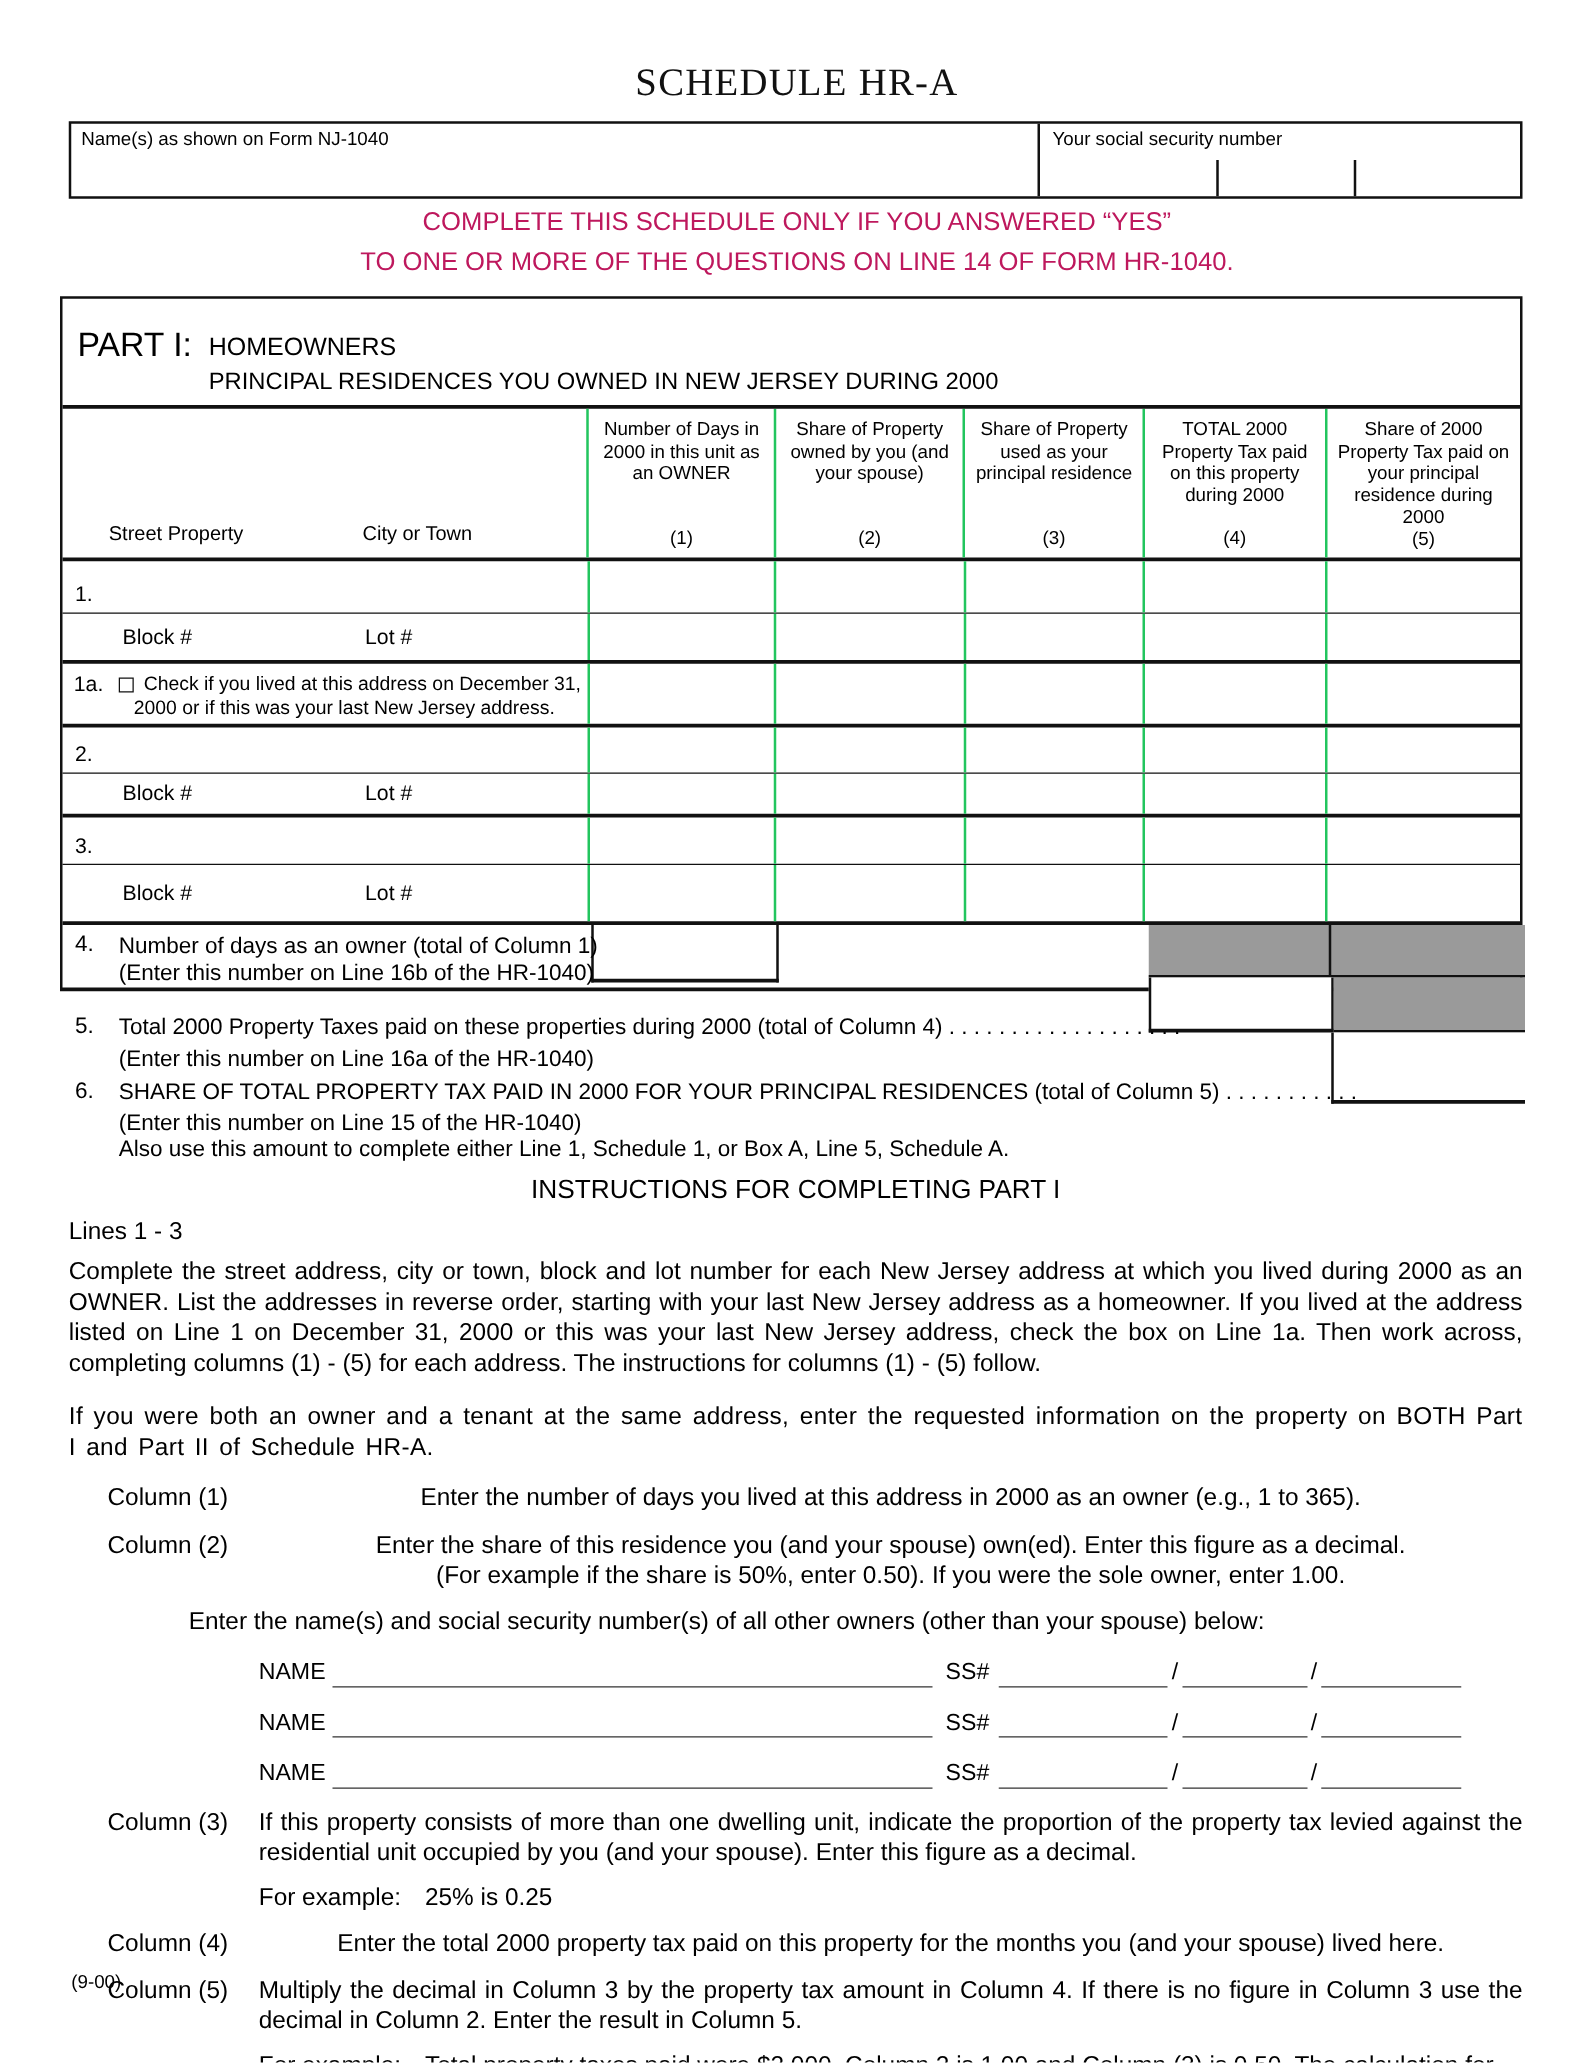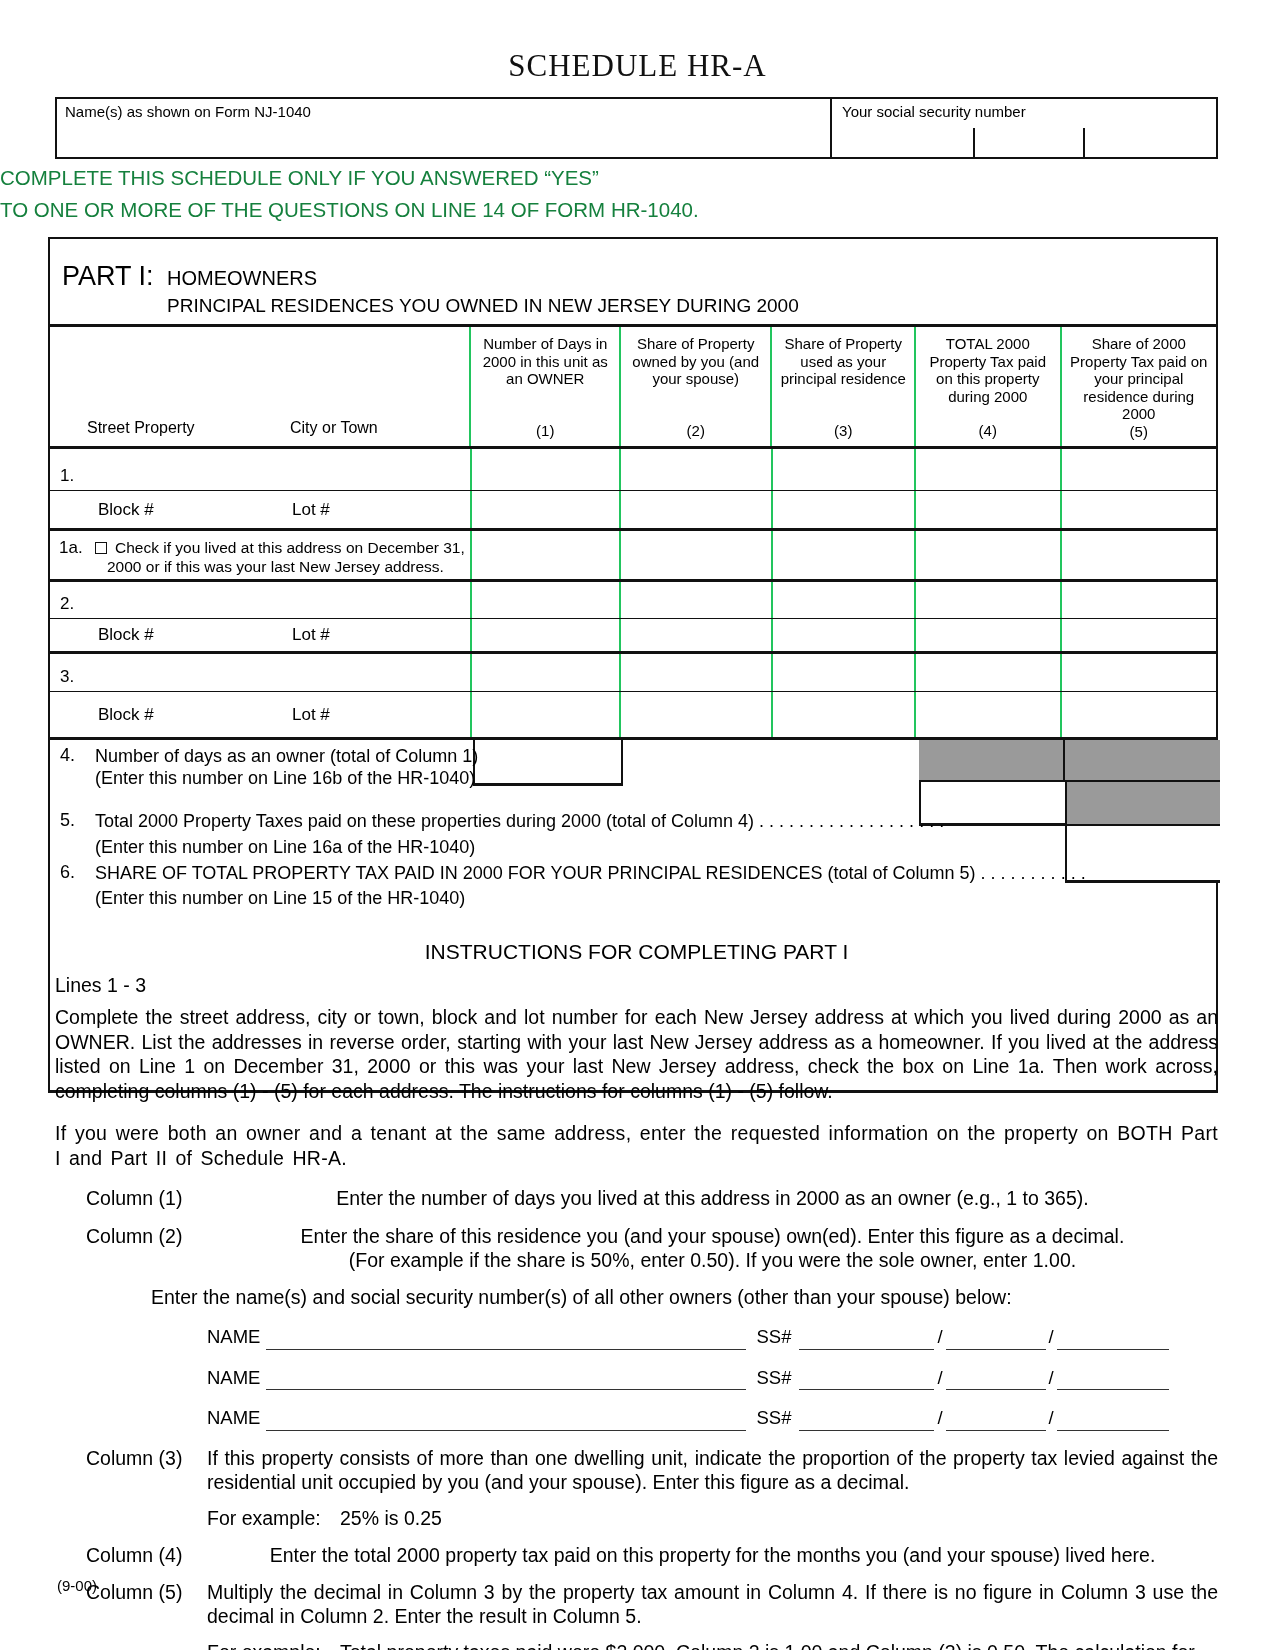--- a/index.html
+++ b/index.html
@@ -18,25 +18,25 @@
 
   
   .header-box {
     position:absolute; left:55px; top:97px; width:1163px; height:62px;
     border:2px solid #111; display:flex;
   }
   .name-cell { width:775px; border-right:2px solid #111; padding:4px 8px; font-size:15px; }
   .ssn-cell  { flex:1; position:relative; padding:4px 10px; font-size:15px; }
   .ssn-tick  { position:absolute; top:50%; bottom:0; width:2px; background:#111; }
 
-  .notice { position:absolute; left:0; width:100%; text-align:left; font-size:20.5px; color:#15803d; }
+  .notice { position:absolute; left:0; width:100%; text-align:center; font-size:20.5px; color:#be185d; }
 
   
   .part1-box {
-    position:absolute; left:48px; top:237px; width:1170px; height:856px;
+    position:absolute; left:48px; top:237px; width:1170px; height:556px;
     border:2px solid #111; border-bottom-width:3px;
   }
   .part1-head { position:relative; height:88px; border-bottom:3px solid #111; }
   .part1-label    { position:absolute; left:12px;  top:22px; font-size:27px; }
   .part1-title    { position:absolute; left:117px; top:28px; font-size:20px; }
   .part1-subtitle { position:absolute; left:117px; top:56px; font-size:19px; }
 
   
   .trow { display:flex; width:100%; }
   .bb-thick { border-bottom:3px solid #111; }
@@ -268,20 +268,21 @@
       <span>. . . . . . . . . . . . . . . . . . .</span>
     </div>
     <div class="ltext" style="top:96px;">(Enter this number on Line 16a of the HR-1040)</div>
 
     <span class="lnum" style="top:122px;">6.</span>
     <div class="ltext" style="top:122px;">
       <span>SHARE OF TOTAL PROPERTY TAX PAID IN 2000 FOR YOUR PRINCIPAL RESIDENCES (total of Column 5)</span>
       <span>. . . . . . . . . . .</span>
     </div>
     <div class="ltext" style="top:147px;">(Enter this number on Line 15 of the HR-1040)</div>
+    <div class="ltext" style="top:168px;">Also use this amount to complete either Line 1, Schedule 1, or Box A, Line 5, Schedule A.</div>
   </div>
 </div>
 
 <div class="instructions">
   <div class="instr-heading">INSTRUCTIONS FOR COMPLETING PART I</div>
   <div class="lines-label">Lines 1 - 3</div>
   <div class="para">Complete the street address, city or town, block and lot number for each New Jersey address at which you lived during 2000 as an OWNER. List the addresses in reverse order, starting with your last New Jersey address as a homeowner.  If you lived at the address listed on Line 1 on December 31, 2000 or this was your last New Jersey address, check the box on Line 1a.  Then work across, completing columns (1) - (5) for each address.  The instructions for columns (1) - (5) follow.</div>
   <div class="para2">If you were both an owner and a tenant at the same address, enter the requested information on the property on BOTH Part I and Part II of Schedule HR-A.</div>
 
   <div class="colrow" style="margin-top:16px;">

